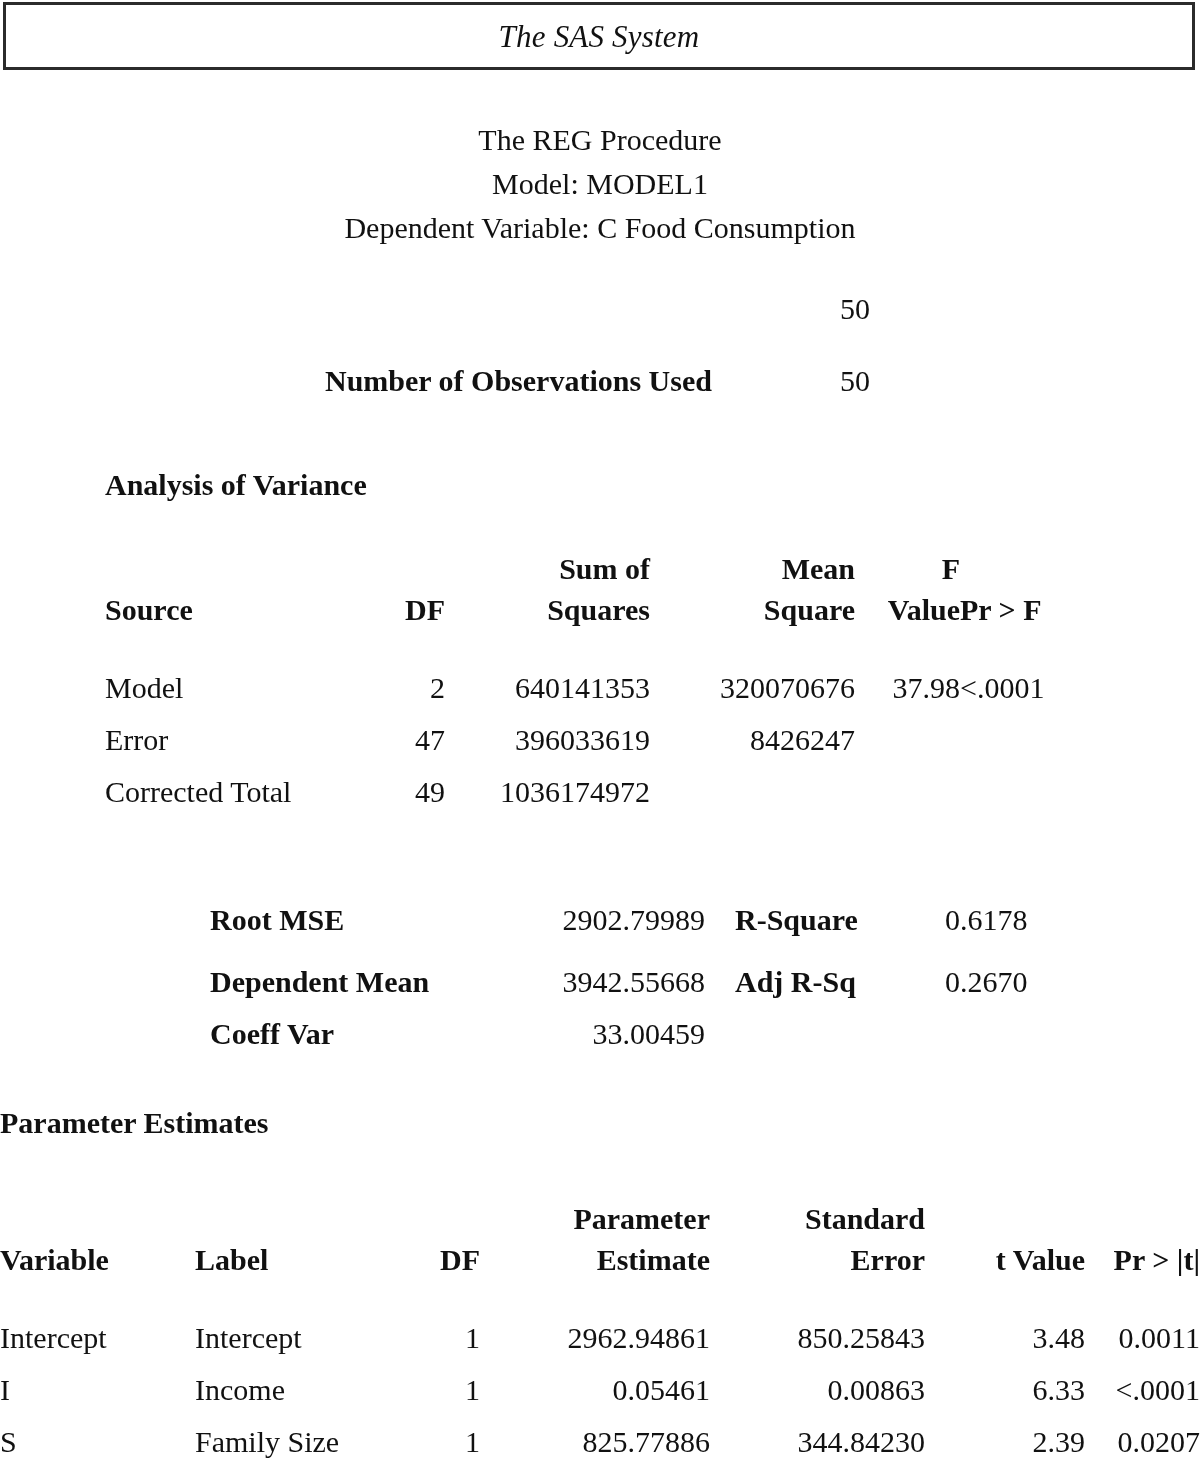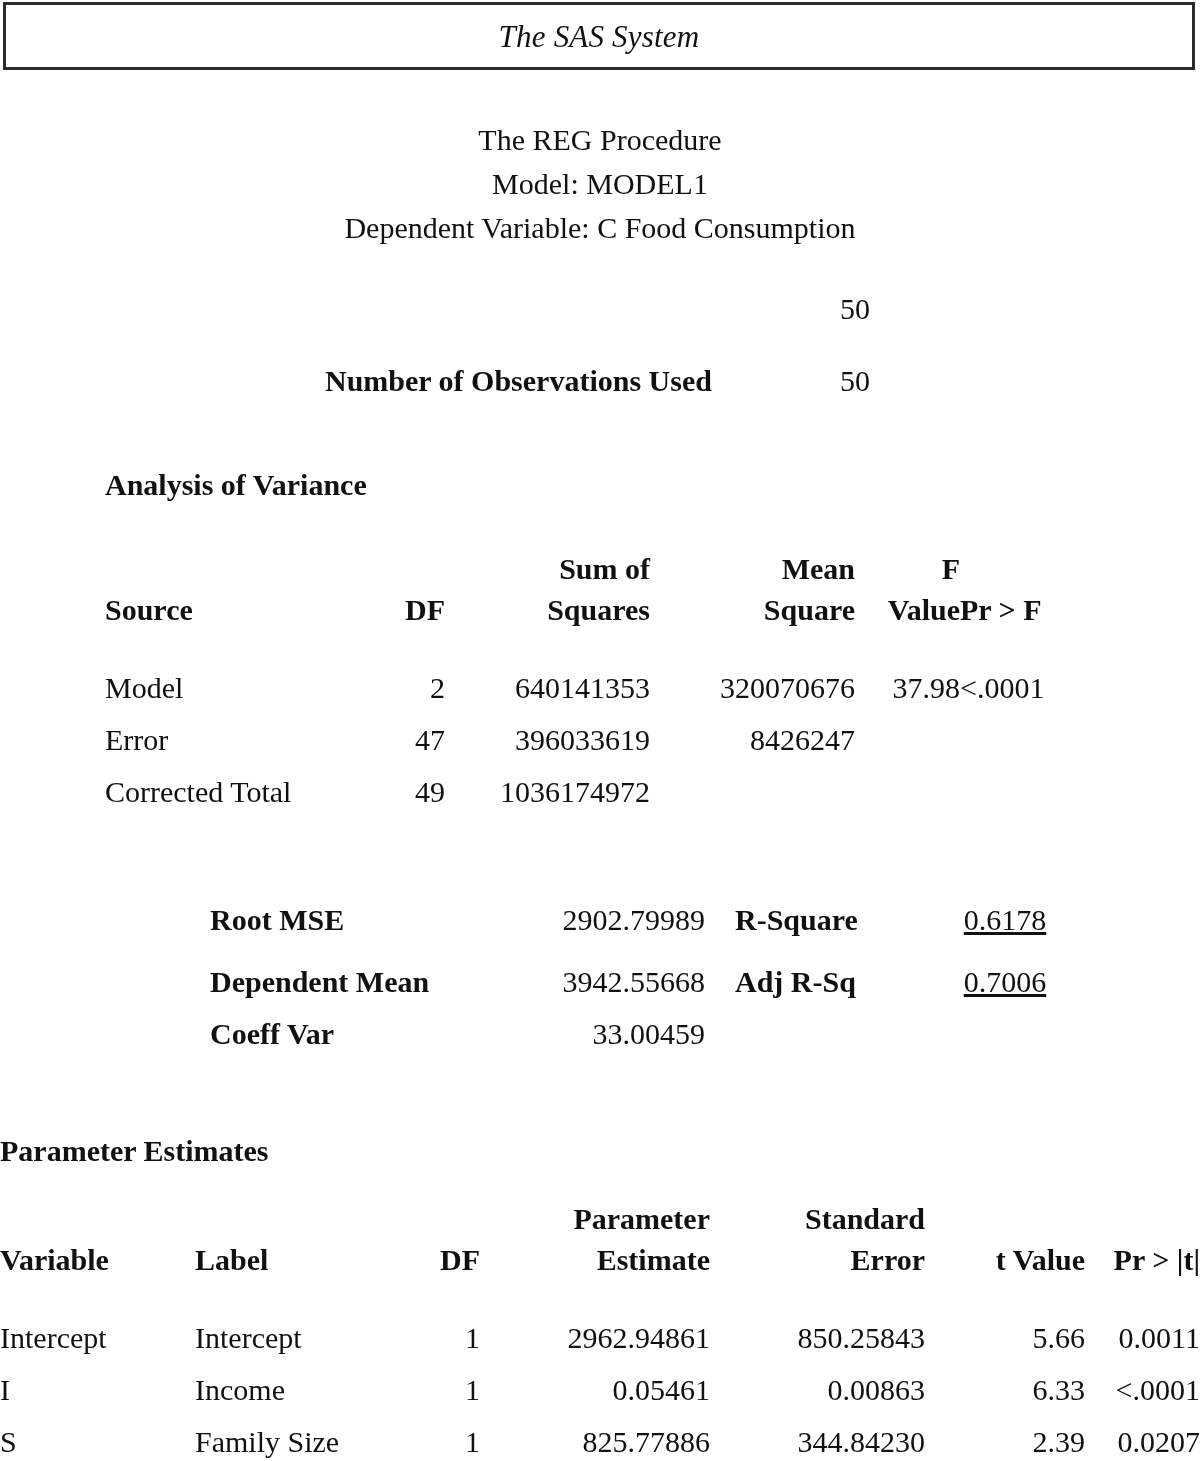--- a/index.html
+++ b/index.html
@@ -79,21 +79,21 @@
   }
 
   
   .section-heading {
     position: absolute;
     font-size: 30px;
     font-weight: bold;
     white-space: nowrap;
   }
   #anova-heading { left: 105px; top: 468px; }
-  #pe-heading    { left: 0px;   top: 1134px; }
+  #pe-heading    { left: 0px;   top: 1106px; }
 
   
   table.sas-table {
     position: absolute;
     border-collapse: collapse;
     font-size: 30px;
   }
   table.sas-table th,
   table.sas-table td {
     padding: 0 0 0 0;
@@ -124,21 +124,21 @@
   #anova-table .c-ms     { width: 205px; text-align: right; }
   #anova-table .c-f      { width: 105px; text-align: right; }
   #anova-table .c-p      { width: 120px; text-align: left; }
   #anova-table tbody tr:first-child td { padding-top: 16px; height: 68px; }
 
   
   #fit-table { left: 210px; top: 884px; }
   #fit-table .f-lab1 { width: 300px; text-align: left; font-weight: bold; }
   #fit-table .f-val1 { width: 195px; text-align: right; }
   #fit-table .f-lab2 { width: 180px; text-align: left; font-weight: bold; padding-left: 30px; }
-  #fit-table .f-val2 { width: 120px; text-align: center; padding-left: 30px; text-decoration: underline; }
+  #fit-table .f-val2 { width: 120px; text-align: left; padding-left: 30px; }
   #fit-table tr.gap-row td { height: 72px; line-height: 72px; }
 
   
   #pe-table { left: 0px; top: 1198px; }
   #pe-table .p-var   { width: 195px; text-align: left; }
   #pe-table .p-label { width: 210px; text-align: left; }
   #pe-table .p-df    { width: 75px;  text-align: right; }
   #pe-table .p-est   { width: 230px; text-align: right; }
   #pe-table .p-se    { width: 215px; text-align: right; }
   #pe-table .p-t     { width: 160px; text-align: right; }
@@ -232,21 +232,21 @@
     <tr class="gap-row">
       <td class="f-lab1">Root MSE</td>
       <td class="f-val1">2902.79989</td>
       <td class="f-lab2">R-Square</td>
       <td class="f-val2">0.6178</td>
     </tr>
     <tr>
       <td class="f-lab1">Dependent Mean</td>
       <td class="f-val1">3942.55668</td>
       <td class="f-lab2">Adj R-Sq</td>
-      <td class="f-val2">0.7006</td>
+      <td class="f-val2">0.2670</td>
     </tr>
     <tr>
       <td class="f-lab1">Coeff Var</td>
       <td class="f-val1">33.00459</td>
       <td class="f-lab2"></td>
       <td class="f-val2"></td>
     </tr>
   </tbody>
 </table>
 
@@ -285,21 +285,21 @@
       </th>
     </tr>
   </thead>
   <tbody>
     <tr>
       <td class="p-var bold-cell">Intercept</td>
       <td class="p-label">Intercept</td>
       <td class="p-df bold-cell">1</td>
       <td class="p-est">2962.94861</td>
       <td class="p-se">850.25843</td>
-      <td class="p-t">5.66</td>
+      <td class="p-t">3.48</td>
       <td class="p-pr">0.0011</td>
     </tr>
     <tr>
       <td class="p-var bold-cell">I</td>
       <td class="p-label">Income</td>
       <td class="p-df bold-cell">1</td>
       <td class="p-est">0.05461</td>
       <td class="p-se">0.00863</td>
       <td class="p-t">6.33</td>
       <td class="p-pr">&lt;.0001</td>

